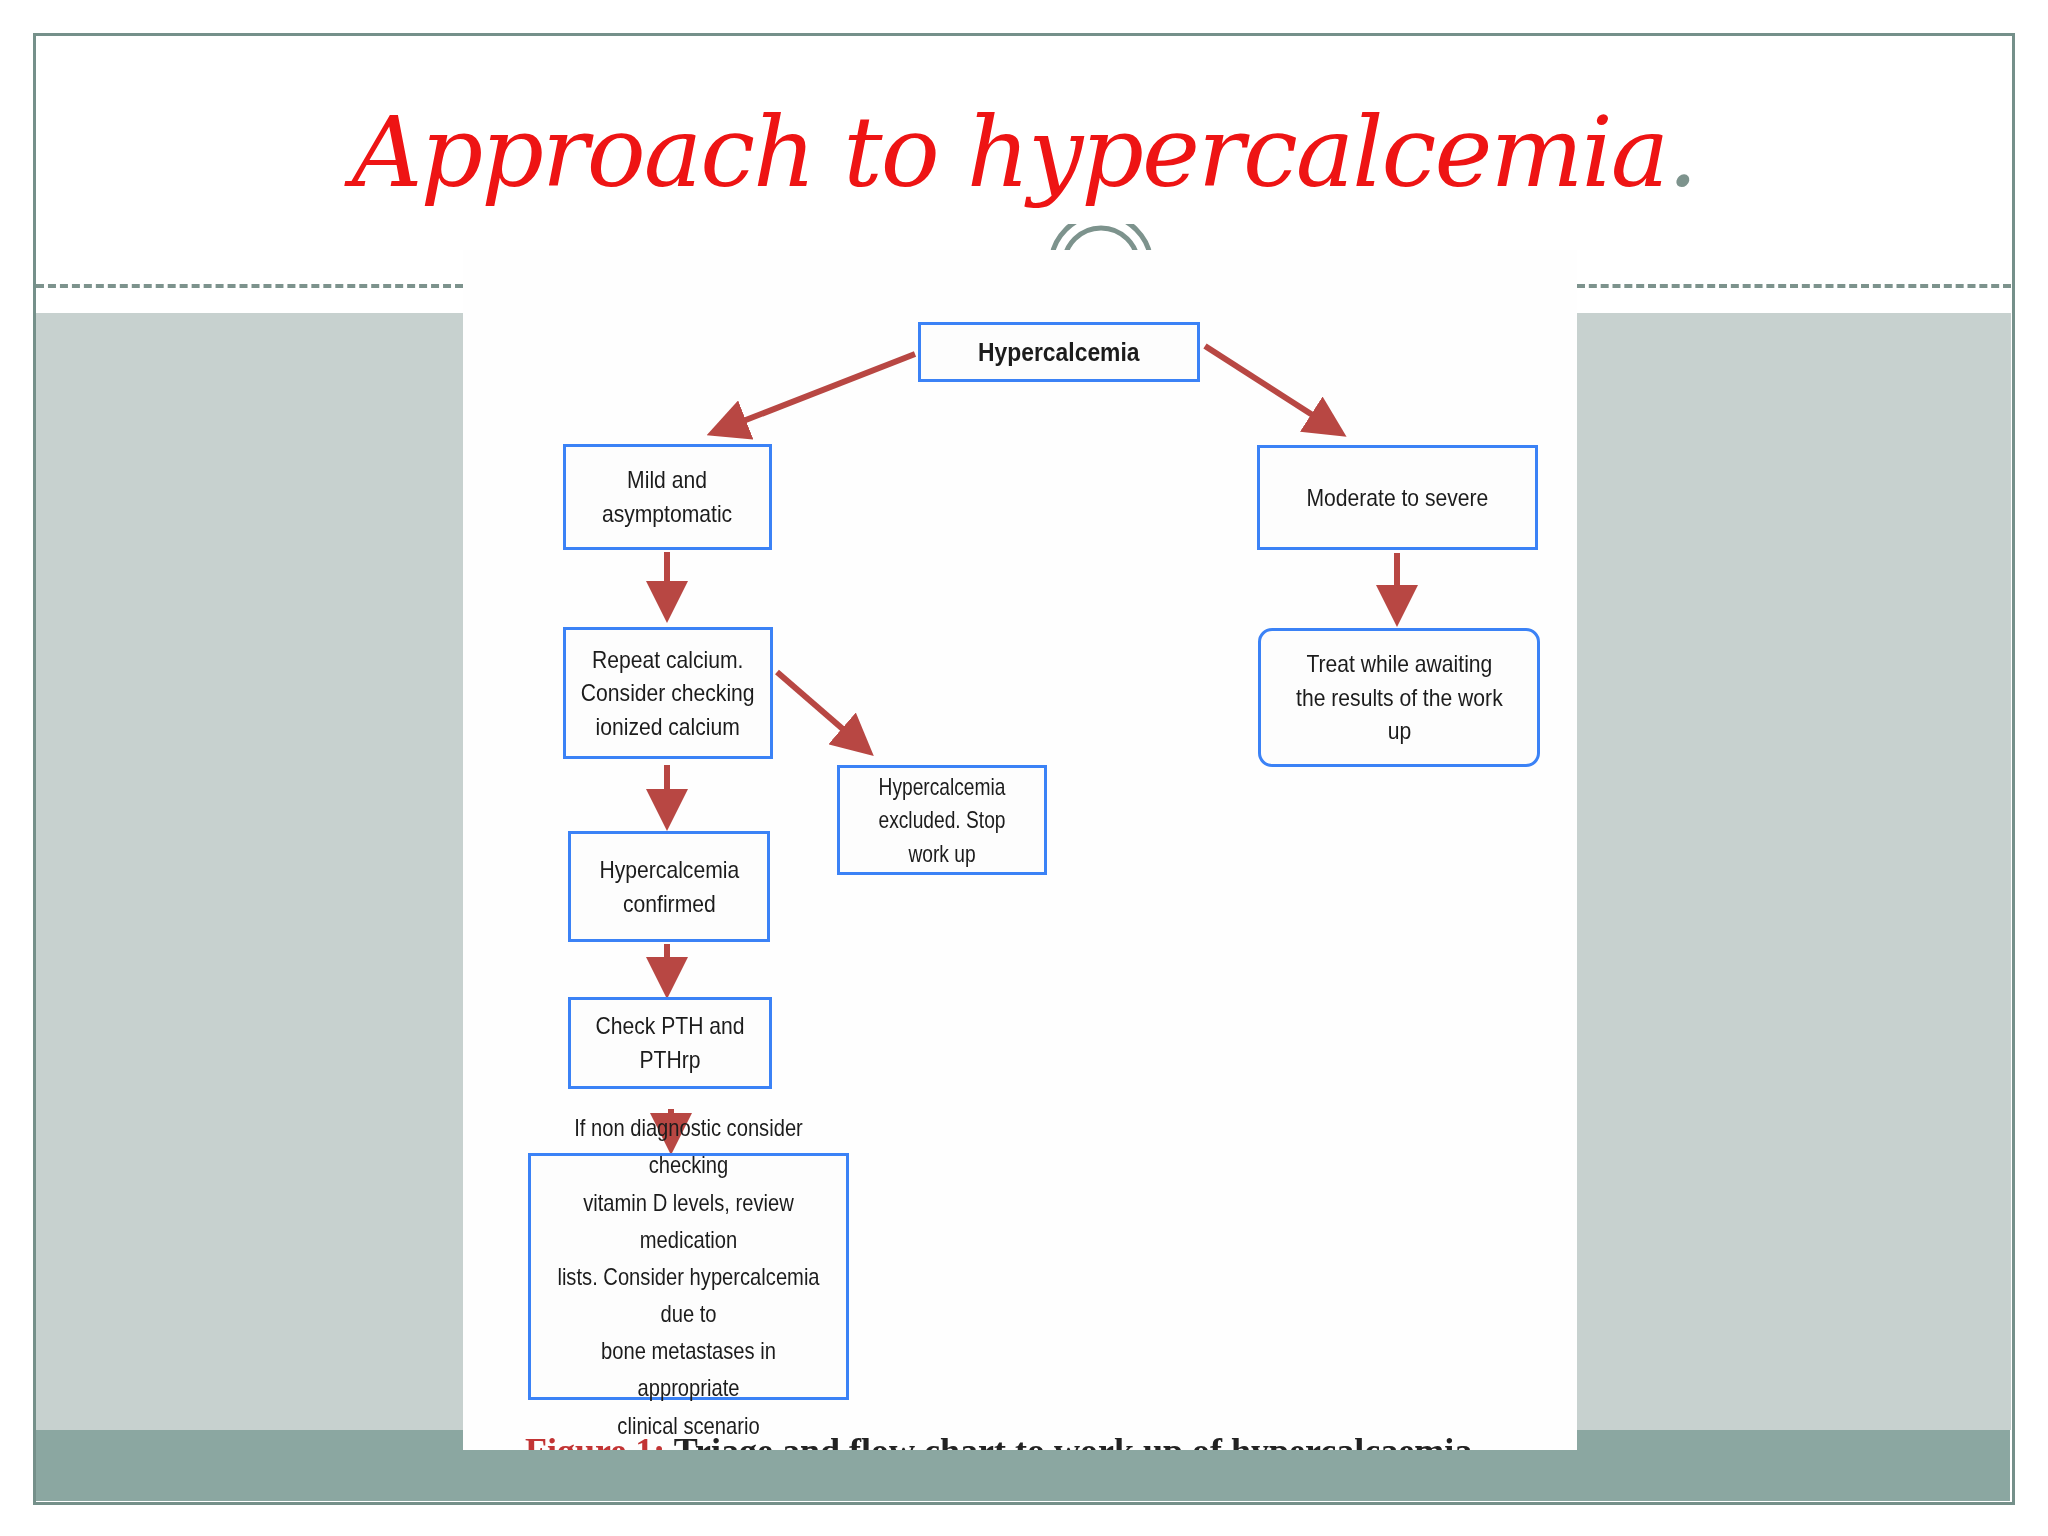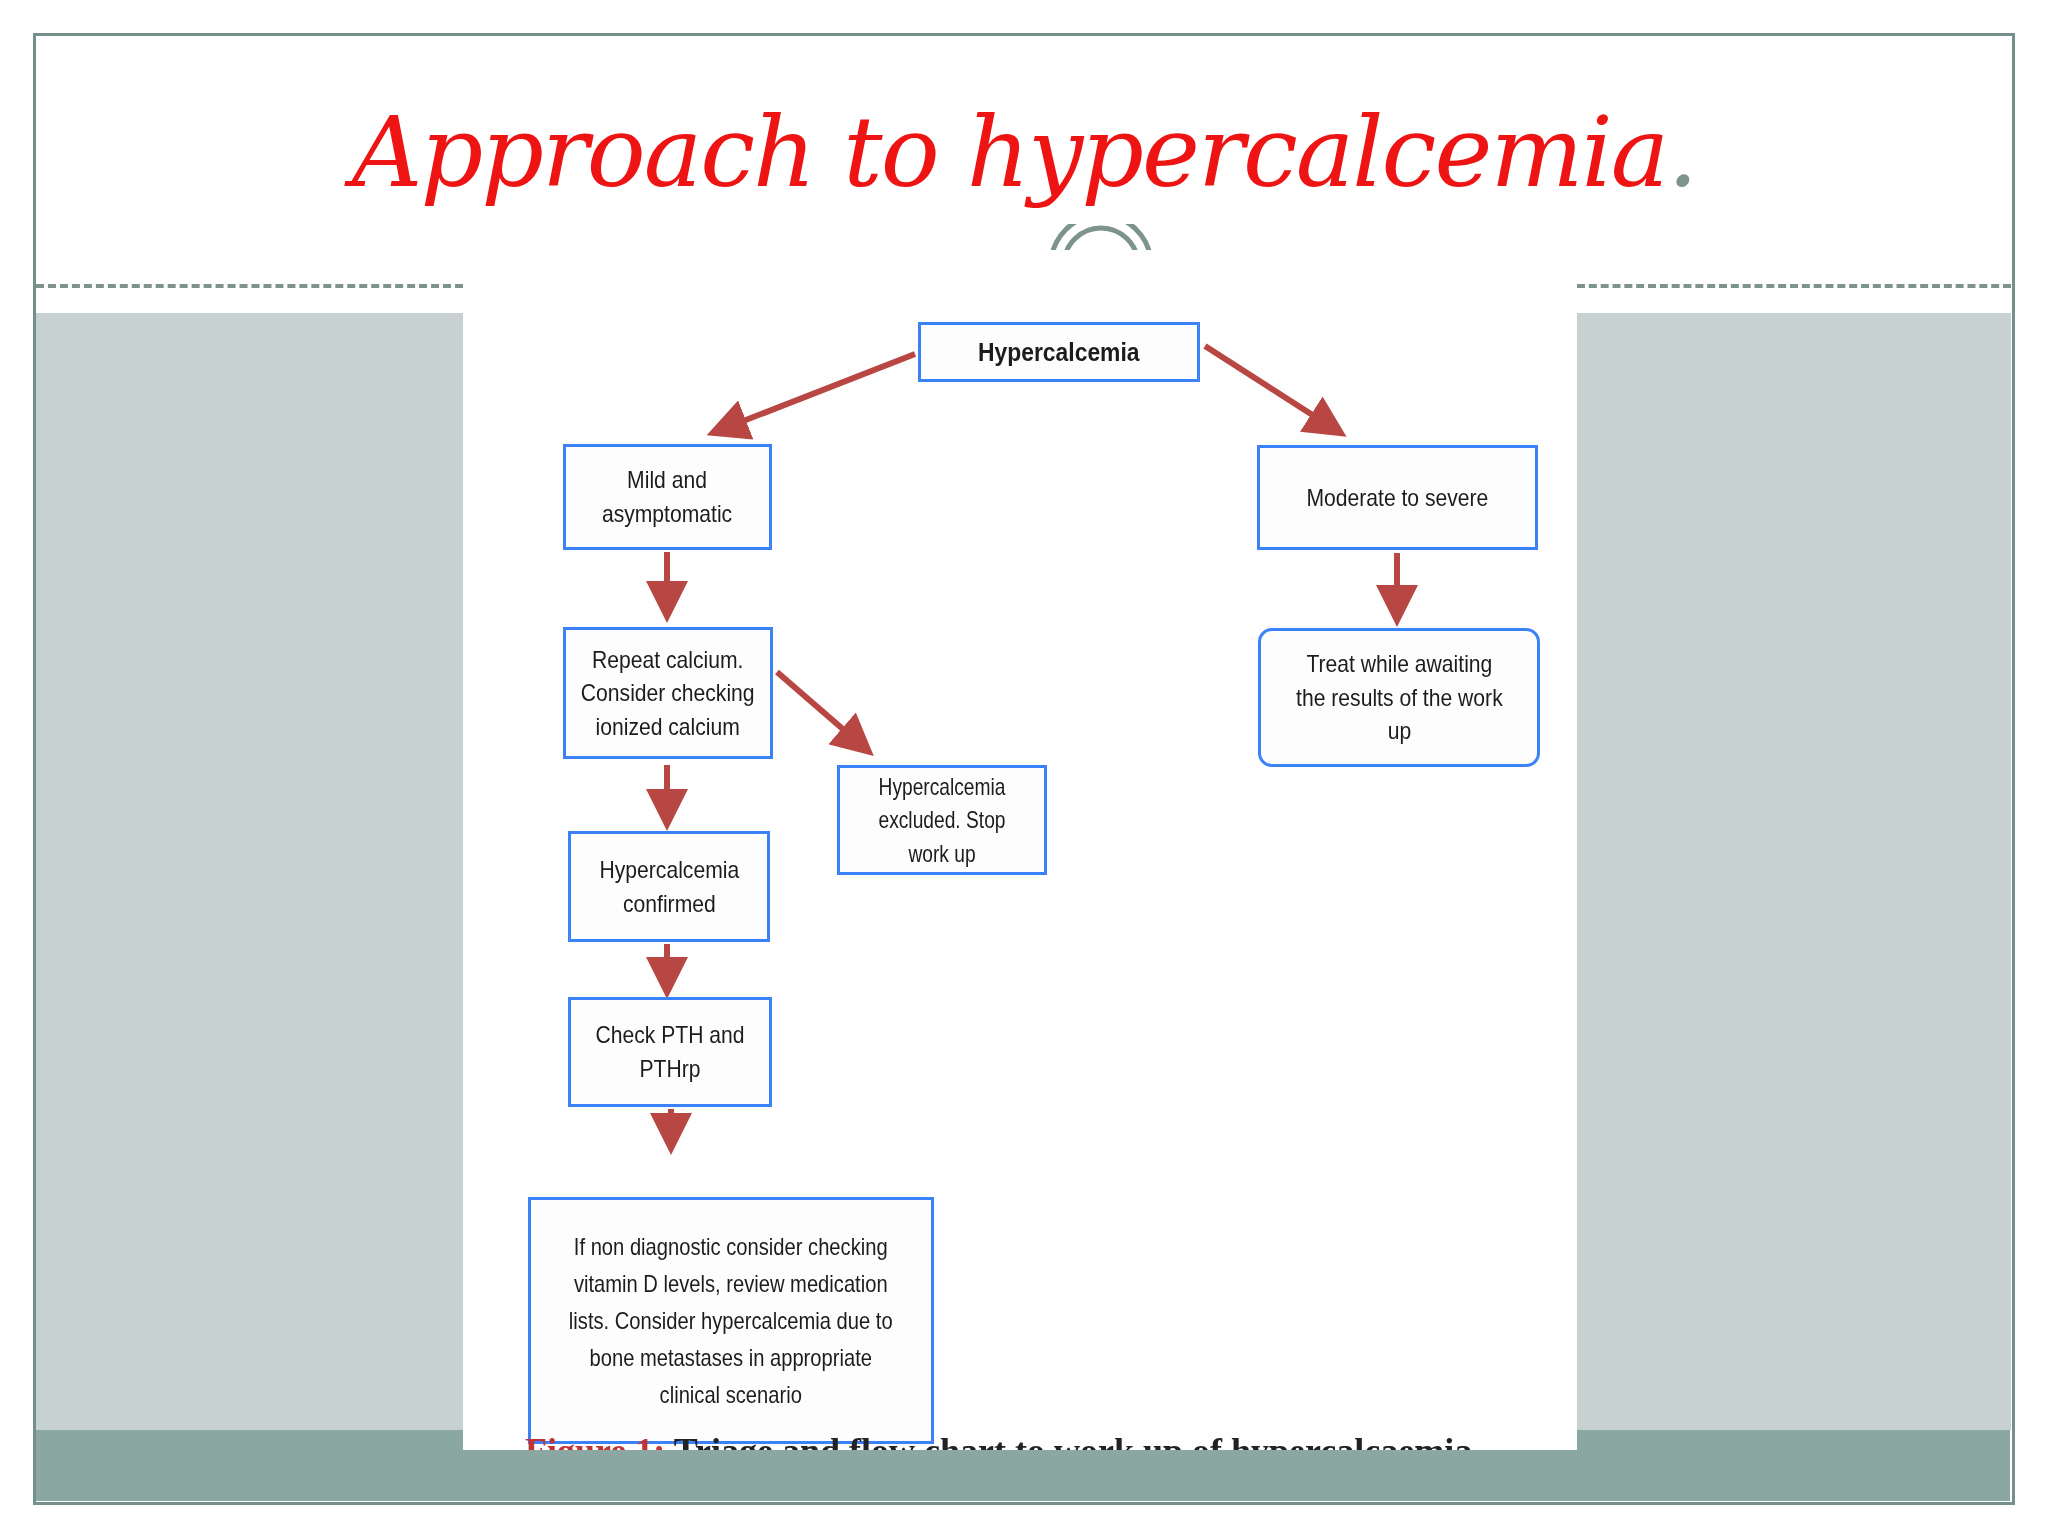--- a/index.html
+++ b/index.html
@@ -46,22 +46,22 @@
   }
   .node .txt{white-space:pre-line;transform:scaleX(.88);}
   .n-root     {left:455px;top:72px; width:282px;height:60px;font-weight:bold;font-size:26px;}
   .n-mild     {left:100px;top:194px;width:209px;height:106px;}
   .n-moderate {left:794px;top:195px;width:281px;height:105px;}
   .n-repeat   {left:100px;top:377px;width:210px;height:132px;}
   .n-treat    {left:795px;top:378px;width:282px;height:139px;border-radius:14px;}
   .n-excluded {left:374px;top:515px;width:210px;height:110px;}
   .n-excluded .txt{transform:scaleX(.8);}
   .n-confirmed{left:105px;top:581px;width:202px;height:111px;}
-  .n-checkpth {left:105px;top:747px;width:204px;height:110px;}
-  .n-nondx    {left:65px;top:903px;width:406px;height:247px;margin-top:44px;}
+  .n-checkpth {left:105px;top:747px;width:204px;height:92px;}
+  .n-nondx    {left:65px;top:903px;width:321px;height:247px;}
   .n-nondx .txt{transform:scaleX(.84);line-height:1.55;}
   
   .caption{
     position:absolute;left:62px;top:1180px;white-space:nowrap;
     font-family:"Liberation Serif",serif;font-weight:bold;font-size:36px;
   }
   .cap-red{color:#c23434;}
   .cap-dark{color:#222222;}
 </style>
 </head>

